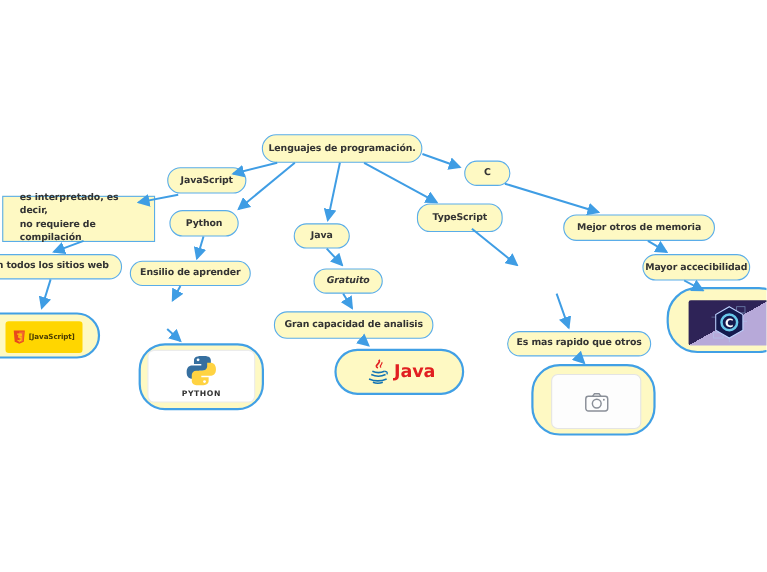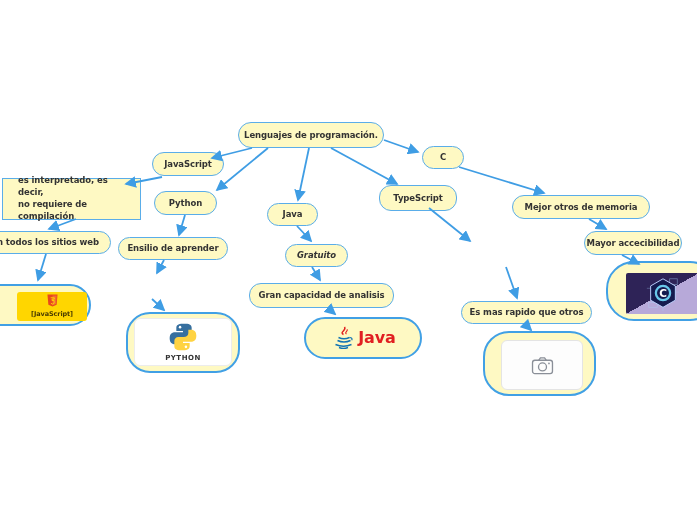--- a/index.html
+++ b/index.html
@@ -15,22 +15,22 @@
     font-size:8.5px;font-weight:700;color:#333;letter-spacing:-0.1px;
     white-space:nowrap;z-index:2;padding:2px 4px;text-align:center;line-height:1.25;
   }
   .node.multiline{
     white-space:pre-line;text-align:left;justify-content:flex-start;
     padding:3px 6px 3px 15px;border-radius:0;line-height:1.4;
   }
   .node.endcap{justify-content:flex-end;padding-right:11px;}
   .bubble{border-width:2px;border-color:#41a0e5;}
   .js-badge{
-    position:absolute;left:47px;top:6px;width:70px;height:29px;background:#ffd600;
-    border-radius:3px;display:flex;align-items:center;justify-content:center;gap:3px;flex-direction:column;
+    position:absolute;left:35px;top:6px;width:70px;height:29px;background:#ffd600;
+    border-radius:3px;display:flex;align-items:center;justify-content:center;gap:3px;
   }
   .js-badge-text{font-size:6.5px;font-weight:700;color:#4a3c00;}
   .img-frame{
     position:absolute;left:6px;top:4px;right:6px;bottom:5px;background:#fff;
     border:1px solid #ececec;border-radius:6px;
     display:flex;flex-direction:column;align-items:center;justify-content:center;gap:1px;
   }
   .py-label{font-size:7px;font-weight:700;color:#333;letter-spacing:0.5px;}
   .java-row{display:flex;align-items:center;justify-content:center;gap:2px;}
   .java-word{font-size:16px;font-weight:700;color:#e11f21;}

